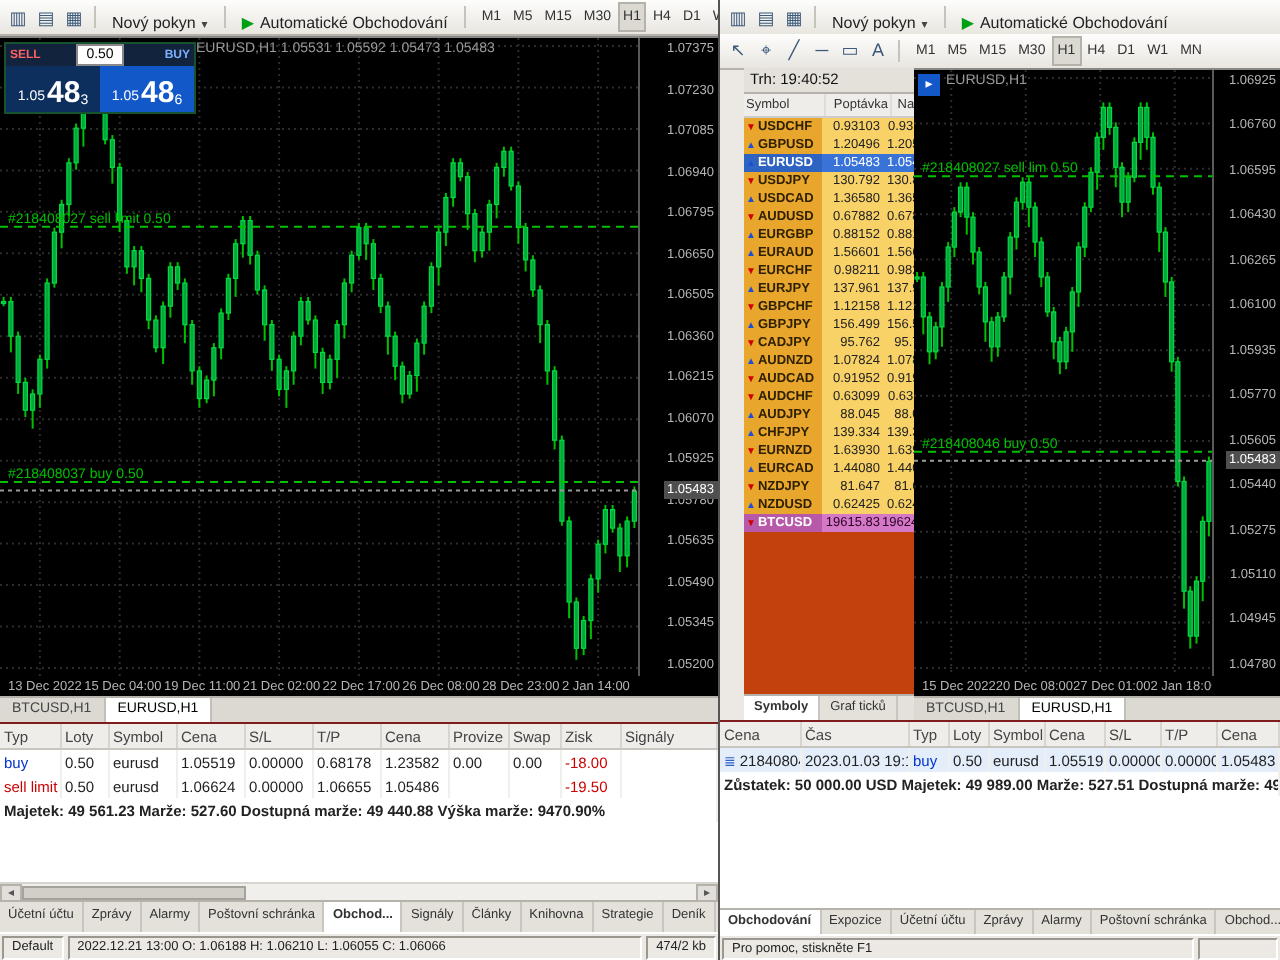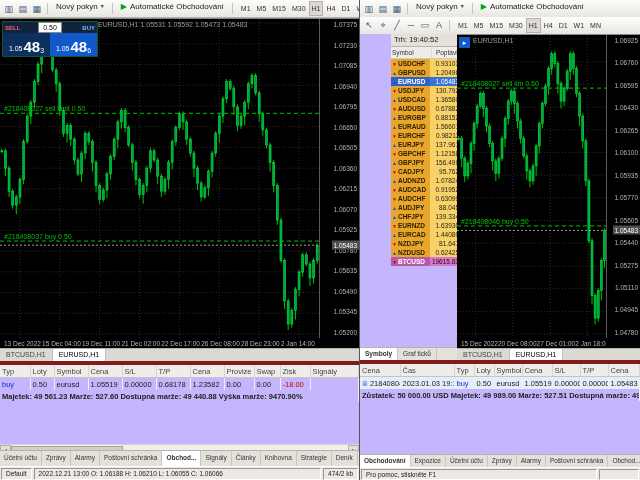--- a/index.html
+++ b/index.html
@@ -7,21 +7,21 @@
        font-family:"Liberation Sans",sans-serif;font-size:9px;color:#222;-webkit-font-smoothing:none;}
   .win{position:absolute;top:0;height:480px;background:#ece9e4;}
   #winL{left:0;width:359px;border-right:1px solid #555;}
   #winR{left:360px;width:280px;}
   
   .tb{position:absolute;left:0;right:0;display:flex;align-items:center;gap:1px;
       background:linear-gradient(#fdfdfc,#e9e6e0);border-bottom:1px solid #b5b2ac;padding:0 2px;overflow:hidden;}
   .tb{height:17px;}
   .ic{width:14px;text-align:center;font-size:9px;color:#3c5a7a;flex:0 0 auto;cursor:default;}
   .sep{width:1px;height:11px;background:#c6c3bd;margin:0 2px;flex:0 0 auto;}
-  .btn{display:flex;align-items:flex-start;gap:3px;border:1px solid transparent;padding:0 4px;height:14px;
+  .btn{display:flex;align-items:flex-end;gap:3px;border:1px solid transparent;padding:0 4px;height:14px;
        font-size:8px;color:#222;white-space:nowrap;flex:0 0 auto;}
   .car{font-size:6px;color:#444;}
   .play{color:#00a014;font-size:8px;}
   .tfs{display:flex;flex:0 0 auto;margin-left:2px;}
   .tf{font-size:7px;padding:0 2px;line-height:13px;color:#333;border:1px solid transparent;}
   .tf.active{background:#dcd9d3;border-color:#b5b2ac;}
   
   .chart{position:absolute;background:#000;display:grid;grid-template-rows:1fr 11px;border-top:1px solid #888;}
   #chartL{left:0;top:18px;width:359px;height:330px;grid-template-columns:1fr 40px;}
   #chartR{left:97px;top:34px;width:183px;height:314px;grid-template-columns:1fr 34px;}
@@ -49,21 +49,21 @@
   .px sup{font-size:7px;line-height:7px;vertical-align:top;}
   .mini-ocw{position:absolute;left:2px;top:2px;width:11px;height:11px;background:#1258c8;color:#fff;
             font-size:7px;line-height:11px;text-align:center;z-index:6;}
   
   .chtabs{position:absolute;display:flex;background:#dcd9d3;border-top:1px solid #b5b2ac;font-size:7px;}
   #chtabsL{left:0;top:348px;width:359px;height:13px;}
   #chtabsR{left:97px;top:348px;width:183px;height:12px;}
   .chtab{padding:0 6px;line-height:12px;color:#444;border-right:1px solid #c2bfb9;white-space:nowrap;}
   .chtab.active{background:#fff;color:#000;}
   
-  .term{position:absolute;background:#c4b5fd;border-top:4px solid #7f1d1d;overflow:hidden;}
+  .term{position:absolute;background:#ffffff;border-top:1px solid #7f1d1d;overflow:hidden;}
   #termL{left:0;top:361px;width:359px;height:89px;}
   #termR{left:0;top:360px;width:280px;height:94px;}
   table{border-collapse:collapse;table-layout:fixed;width:100%;font-size:7.5px;}
   th{background:#efedea;border-right:1px solid #d8d5d0;border-bottom:1px solid #c8c5c0;font-weight:normal;
      color:#444;text-align:left;height:12px;padding:0 2px;white-space:nowrap;overflow:hidden;}
   td{height:12px;padding:0 2px;white-space:nowrap;overflow:hidden;border-right:1px solid #f1efec;}
   .blue{color:#0033cc;} .red{color:#cc0000;}
   .sumrow td{font-weight:bold;}
   #termR tbody tr.orow{background:#e4eefb;}
   .docic{color:#2f63c2;font-size:7px;margin-right:2px;}
@@ -75,21 +75,21 @@
   #ttabsL{top:450px;height:16px;} #ttabsR{top:454px;height:13px;}
   .ttab{padding:0 4px;border-right:1px solid #c8c5c0;font-size:6.5px;line-height:14px;color:#333;white-space:nowrap;}
   #ttabsR .ttab{line-height:12px;}
   .ttab.active{background:#fff;font-weight:bold;}
   .status{position:absolute;left:0;right:0;display:flex;background:#ece9e4;border-top:1px solid #fff;font-size:6.5px;color:#222;}
   #statusL{top:466px;height:14px;} #statusR{top:467px;height:13px;}
   .seg{border:1px solid;border-color:#9a978f #fff #fff #9a978f;margin:1px;padding:0 4px;line-height:10px;
        white-space:nowrap;overflow:hidden;}
   .seg.grow{flex:1;}
   
-  .mw{position:absolute;left:0;top:34px;width:97px;height:326px;background:#c4b5fd;border-right:1px solid #999;overflow:hidden;padding-left:31px;}
+  .mw{position:absolute;left:12px;top:34px;width:97px;height:326px;background:#c2410c;border-right:1px solid #999;overflow:hidden;}
   .mw-title{height:12px;background:#e4e1db;border-bottom:1px solid #b5b2ac;font-size:7.5px;line-height:12px;padding:0 3px;color:#111;}
   .mw-hdr{display:flex;height:11px;background:#efedea;border-bottom:1px solid #ccc;font-size:6.5px;line-height:11px;color:#333;}
   .mw-hdr span{padding:0 1px;border-right:1px solid #ddd;}
   .c1{width:38px;flex:0 0 auto;} .c2{width:30px;flex:0 0 auto;text-align:right;} .c3{width:26px;flex:0 0 auto;text-align:right;}
   .mwr{display:flex;height:9px;font-size:6.5px;line-height:9px;}
   .mws{width:38px;flex:0 0 auto;background:#e8a62c;color:#2e2000;font-weight:bold;padding-left:1px;overflow:hidden;}
   .mwb,.mwa{flex:0 0 auto;background:#f9d267;text-align:right;padding-right:1px;overflow:hidden;}
   .mwb{width:29px;} .mwa{width:26px;}
   .mwr.sel .mws{background:#2f63c2;color:#fff;} .mwr.sel .mwb,.mwr.sel .mwa{background:#3a73d8;color:#fff;}
   .mwr.btc .mws{background:#b858a8;color:#fff;} .mwr.btc .mwb,.mwr.btc .mwa{background:#d678c8;color:#2a0022;}
@@ -439,20 +439,33 @@
             <td>1.05519</td>
             <td>0.00000</td>
             <td>0.68178</td>
             <td>1.23582</td>
             <td>0.00</td>
             <td>0.00</td>
             <td><span class="red">-18.00</span></td>
             <td></td>
           </tr>
 
+          <tr>
+            <td><span class="red">sell limit</span></td>
+            <td>0.50</td>
+            <td>eurusd</td>
+            <td>1.06624</td>
+            <td>0.00000</td>
+            <td>1.06655</td>
+            <td>1.05486</td>
+            <td></td>
+            <td></td>
+            <td><span class="red">-19.50</span></td>
+            <td></td>
+          </tr>
         </tbody>
       <tbody>
         <tr class="sumrow">
             <td colspan="11">Majetek: 49 561.23   Marže: 527.60   Dostupná marže: 49 440.88   Výška marže: 9470.90%</td>
           </tr>
       </tbody>
     </table>
     <div class="hscroll">
       <span class="harrow">◂</span>
       <span class="hthumb"></span>

